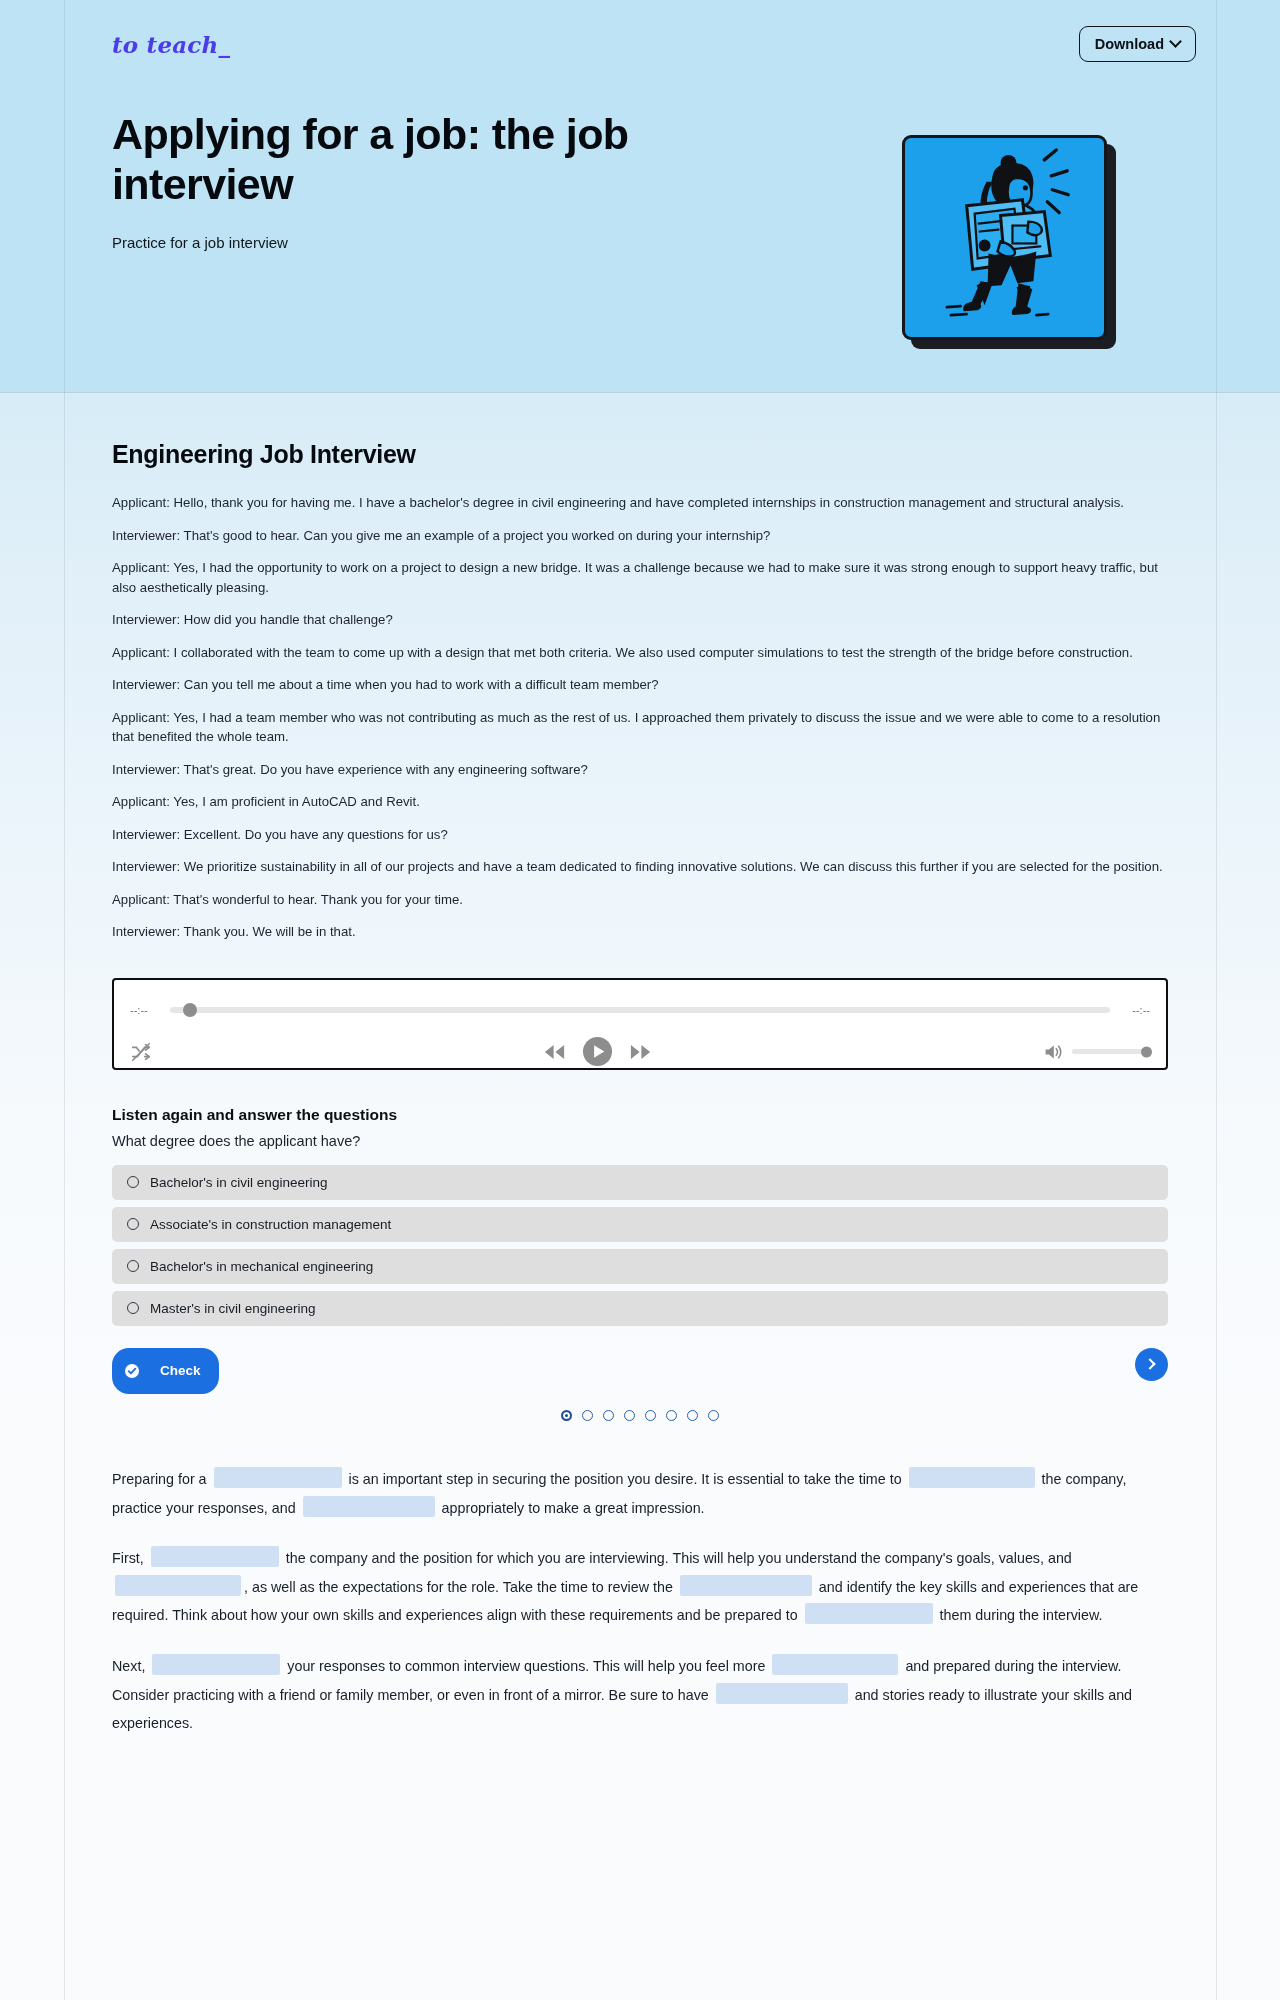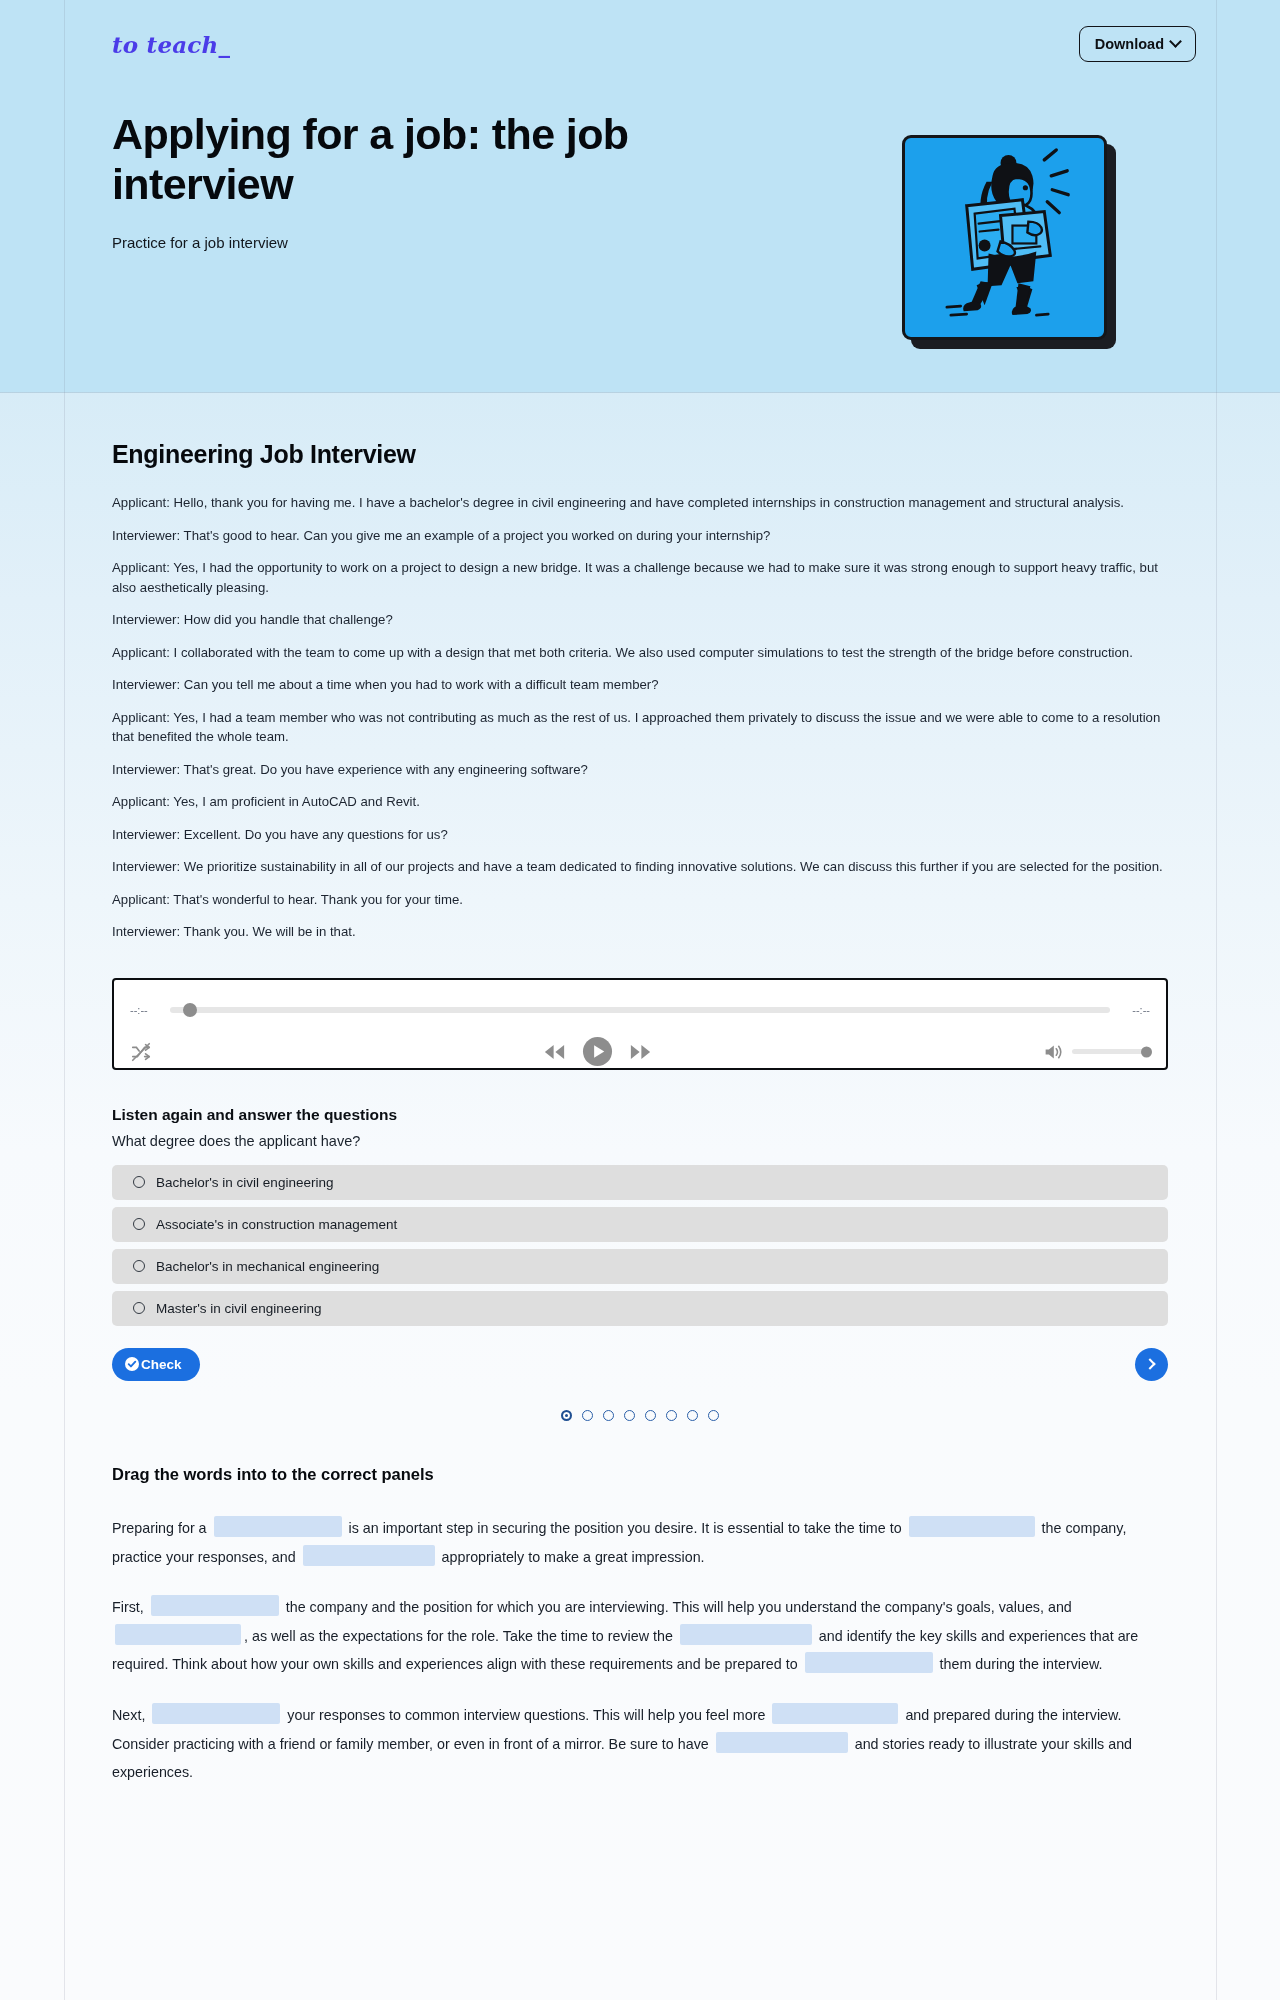--- a/index.html
+++ b/index.html
@@ -243,46 +243,46 @@
     color: #1a222c;
     margin-bottom: 16px;
   }
   .opt {
     display: flex;
     align-items: center;
     gap: 11px;
     background: #dedede;
     border-radius: 5px;
     height: 35px;
-    padding: 0 21px;
+    padding: 0 15px;
     margin-bottom: 7px;
     cursor: pointer;
   }
   .radio {
     width: 12px; height: 12px;
     border: 1.6px solid #333a43;
     border-radius: 50%;
     flex: none;
   }
   .opt-label { font-size: 13.5px; color: #171d25; }
 
   .quiz-actions {
     position: relative;
     margin-top: 22px;
     height: 34px;
   }
   .check-btn {
     display: inline-flex;
     align-items: center;
-    gap: 2px;
+    gap: 21px;
     background: #1b6fe0;
     color: #fff;
     border: none;
     border-radius: 17px;
-    height: 33px;
+    height: 46px;
     padding: 0 18px 0 13px;
     font-size: 13.5px;
     font-weight: bold;
     cursor: pointer;
     font-family: "Liberation Sans", sans-serif;
   }
   .next-btn {
     position: absolute;
     right: 0; top: 0;
     width: 33px; height: 33px;
@@ -534,21 +534,20 @@
           <span class="dot"></span>
           <span class="dot"></span>
           <span class="dot"></span>
           <span class="dot"></span>
           <span class="dot"></span>
           <span class="dot"></span>
         </div>
     </div>
 
     <div class="drag">
-      <div class="drag-title">Drag the words into to the correct panels</div>
       <div id="drag-paragraphs">
           <p><span>Preparing for a </span><span class="blank w1"></span><span> is an important step in securing the position you desire. It is essential to take the time to </span><span class="blank w2"></span><span> the company, practice your responses, and </span><span class="blank w3"></span><span> appropriately to make a great impression.</span></p>
           <p><span>First, </span><span class="blank w1"></span><span> the company and the position for which you are interviewing. This will help you understand the company's goals, values, and </span><span class="blank w2"></span><span>, as well as the expectations for the role. Take the time to review the </span><span class="blank w3"></span><span> and identify the key skills and experiences that are required. Think about how your own skills and experiences align with these requirements and be prepared to </span><span class="blank w1"></span><span> them during the interview.</span></p>
           <p><span>Next, </span><span class="blank w1"></span><span> your responses to common interview questions. This will help you feel more </span><span class="blank w2"></span><span> and prepared during the interview. Consider practicing with a friend or family member, or even in front of a mirror. Be sure to have </span><span class="blank w3"></span><span> and stories ready to illustrate your skills and experiences.</span></p>
         </div>
     </div>
 
   </div>
 </div>
 

